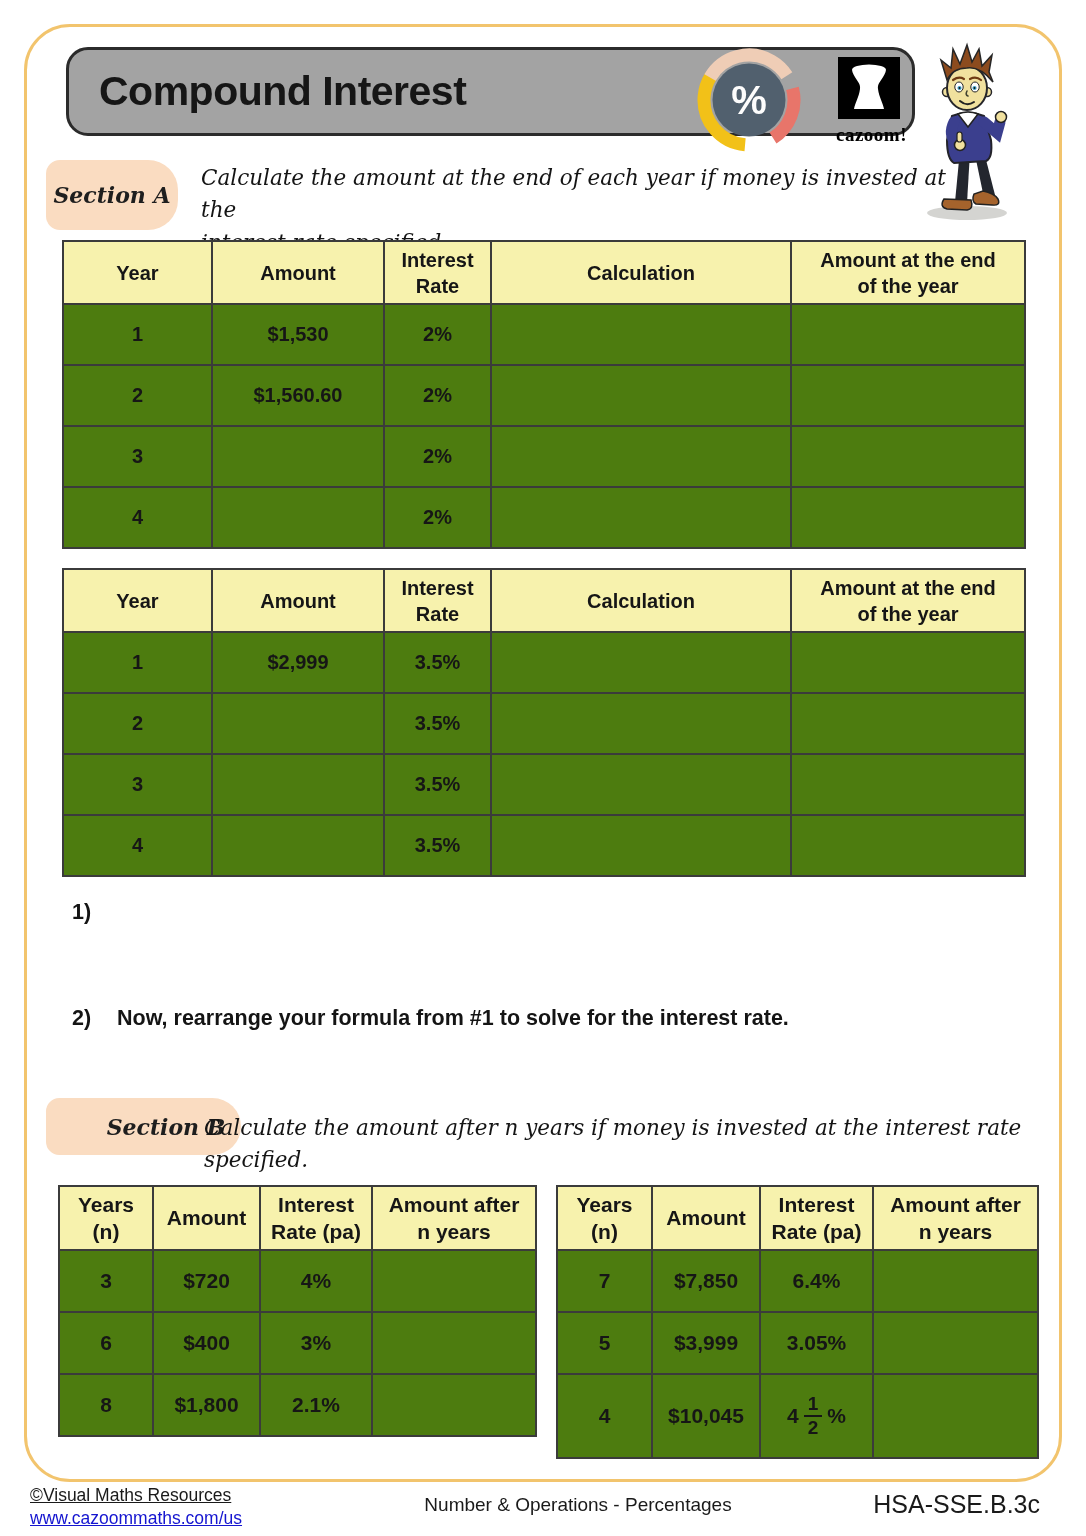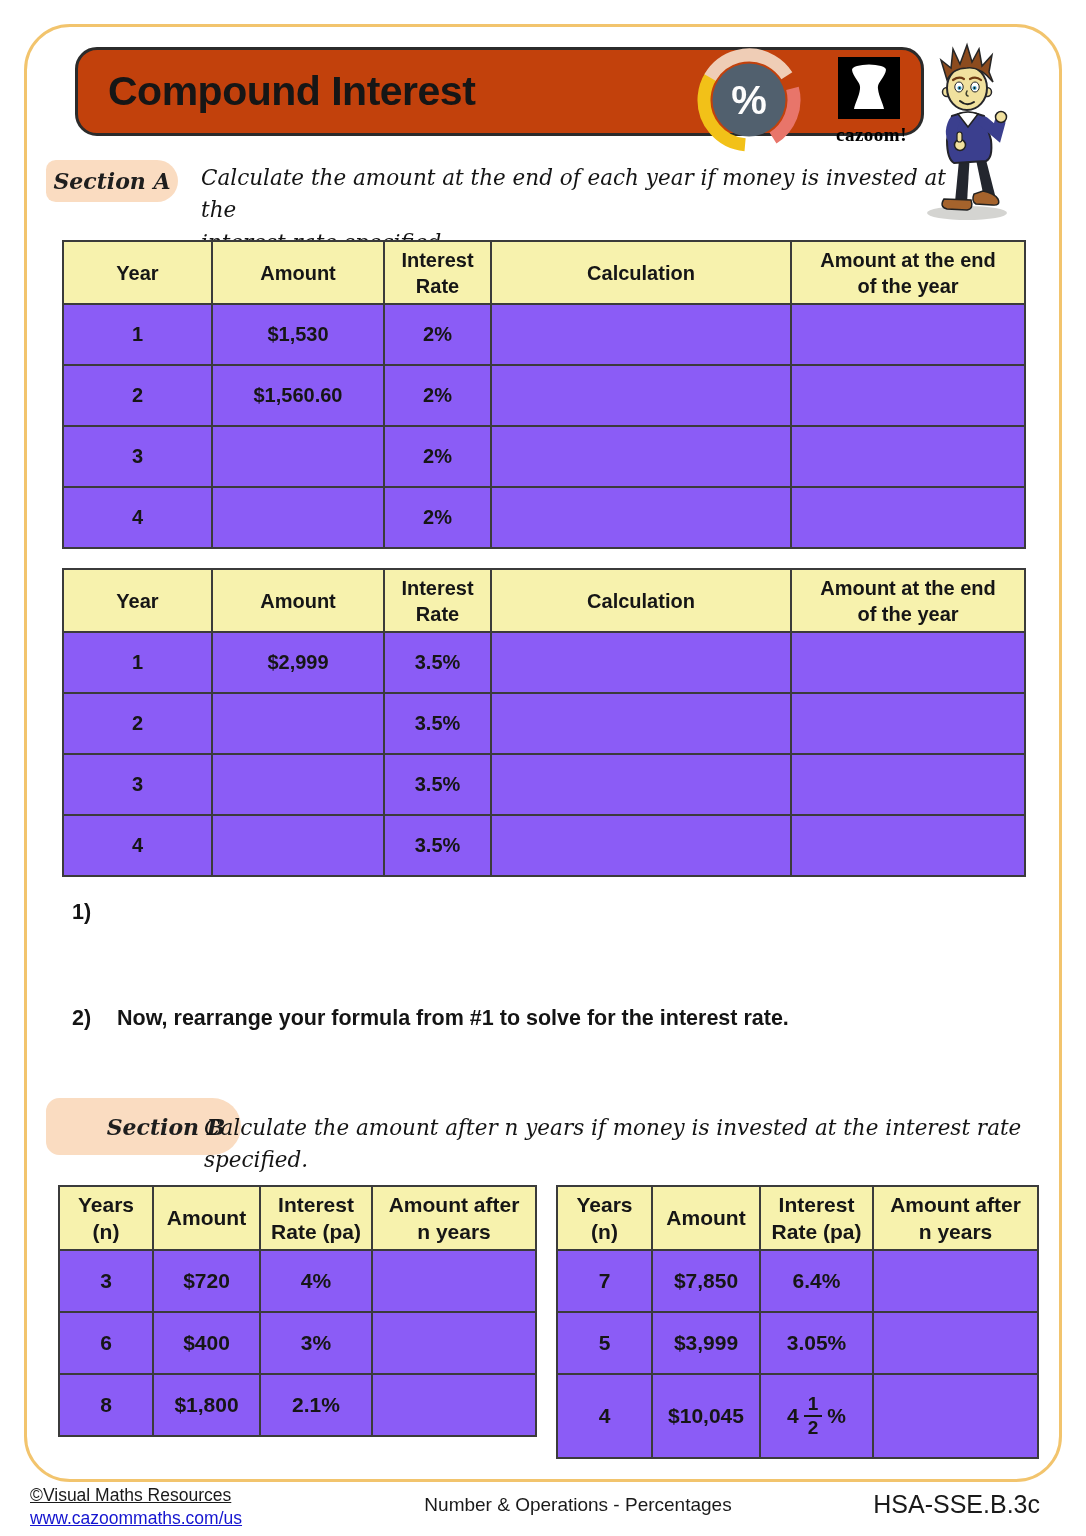--- a/index.html
+++ b/index.html
@@ -1,37 +1,37 @@
 <!DOCTYPE html>
 <html><head>
 <meta charset="utf-8">
 <style>
   html,body{margin:0;padding:0;background:#fff;}
   .page{position:relative;width:1086px;height:1536px;background:#ffffff;
         font-family:"Liberation Sans",sans-serif;color:#1a1a1a;overflow:hidden;}
   .frame{position:absolute;left:24px;top:24px;width:1032px;height:1452px;
          border:3px solid #F2C46D;border-radius:46px;z-index:0;}
-  .title-box{position:absolute;left:66px;top:47px;width:849px;height:89px;background:#c2410c;
+  .title-box{position:absolute;left:66px;top:47px;width:849px;height:89px;background:#a3a3a3;
          border:3px solid #2b2b2b;border-radius:22px;display:flex;align-items:center;
-         padding-left:30px;box-sizing:border-box;z-index:1;margin-left:9px;}
+         padding-left:30px;box-sizing:border-box;z-index:1;}
   .title{font-size:41px;font-weight:bold;color:#161616;letter-spacing:-0.5px;}
   .badge{position:absolute;left:697px;top:48px;width:104px;height:104px;z-index:2;}
   .logo{position:absolute;left:836px;top:57px;width:66px;text-align:center;z-index:2;}
   .logo-text{font-family:"Liberation Serif",serif;font-weight:bold;font-size:19px;color:#000;margin-top:1px;letter-spacing:0.5px;}
   .mascot{position:absolute;left:922px;top:40px;width:92px;height:184px;z-index:5;}
   .section-label{position:absolute;background:#FADCC1;border-radius:14px 30px 30px 14px;
          display:flex;align-items:center;justify-content:center;
          font-family:"DejaVu Serif",serif;font-style:italic;font-weight:bold;font-size:22px;color:#1e1e1e;z-index:1;}
-  #label-a{left:46px;top:160px;width:132px;height:42px;}
+  #label-a{left:46px;top:160px;width:132px;height:70px;}
   #label-b{left:46px;top:1098px;width:150px;height:57px;padding-left:45px;}
   .instruction{position:absolute;font-family:"DejaVu Serif",serif;font-style:italic;
          font-size:21.5px;line-height:1.5;color:#141414;white-space:pre-line;z-index:1;}
   #instr-a{left:201px;top:162px;width:760px;}
   #instr-b{left:204px;top:1112px;width:850px;}
-  table{border-collapse:collapse;table-layout:fixed;position:absolute;z-index:1;background:#8b5cf6;}
+  table{border-collapse:collapse;table-layout:fixed;position:absolute;z-index:1;background:#4d7c0f;}
   th,td{border:2px solid #3b3b3b;text-align:center;vertical-align:middle;font-weight:bold;padding:0 2px;overflow:hidden;}
   th{background:#F7F2AD;font-size:20px;white-space:pre-line;line-height:1.3;color:#161616;}
   td{font-size:20px;color:#161616;}
   .table-a{left:62px;width:962px;}
   #table-a1{top:240px;}
   #table-a2{top:568px;}
   .table-a thead tr{height:63px;}
   .table-a tbody tr{height:61px;}
   .table-b th,.table-b td{font-size:21px;}
   .table-b thead tr{height:64px;}

